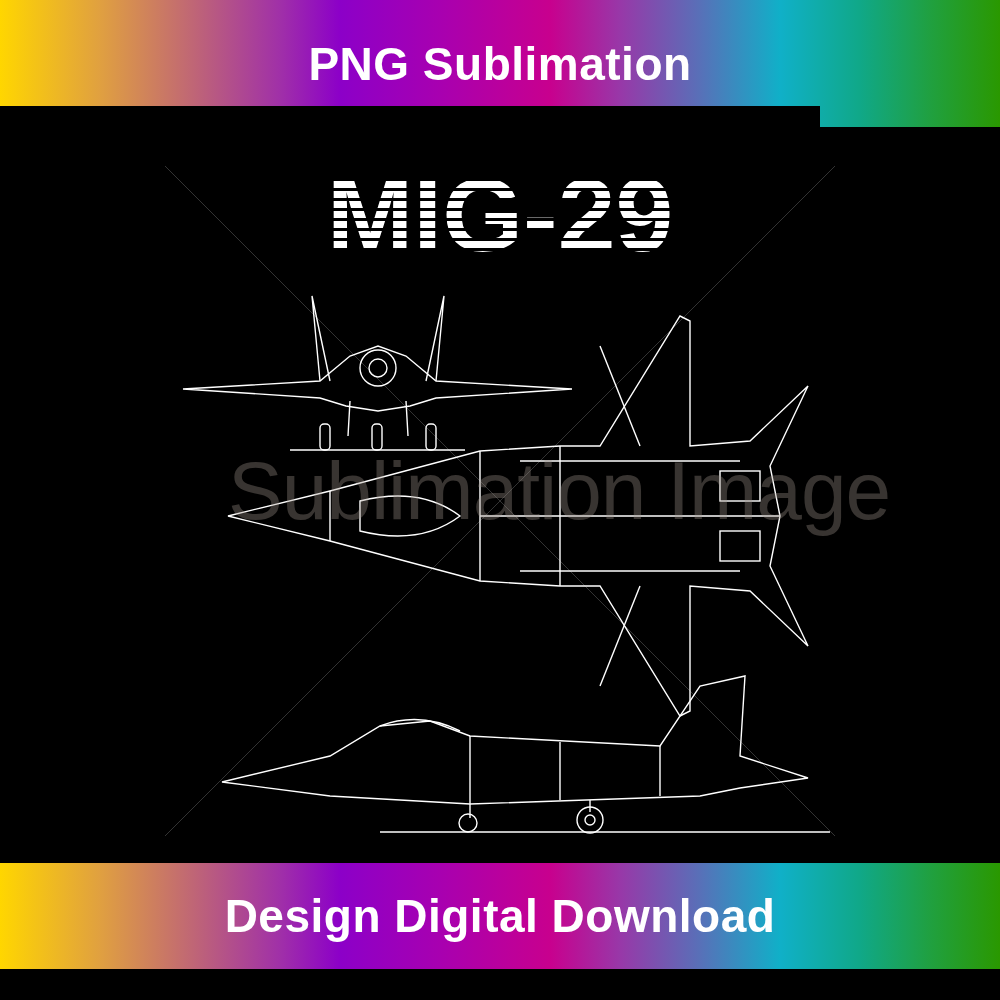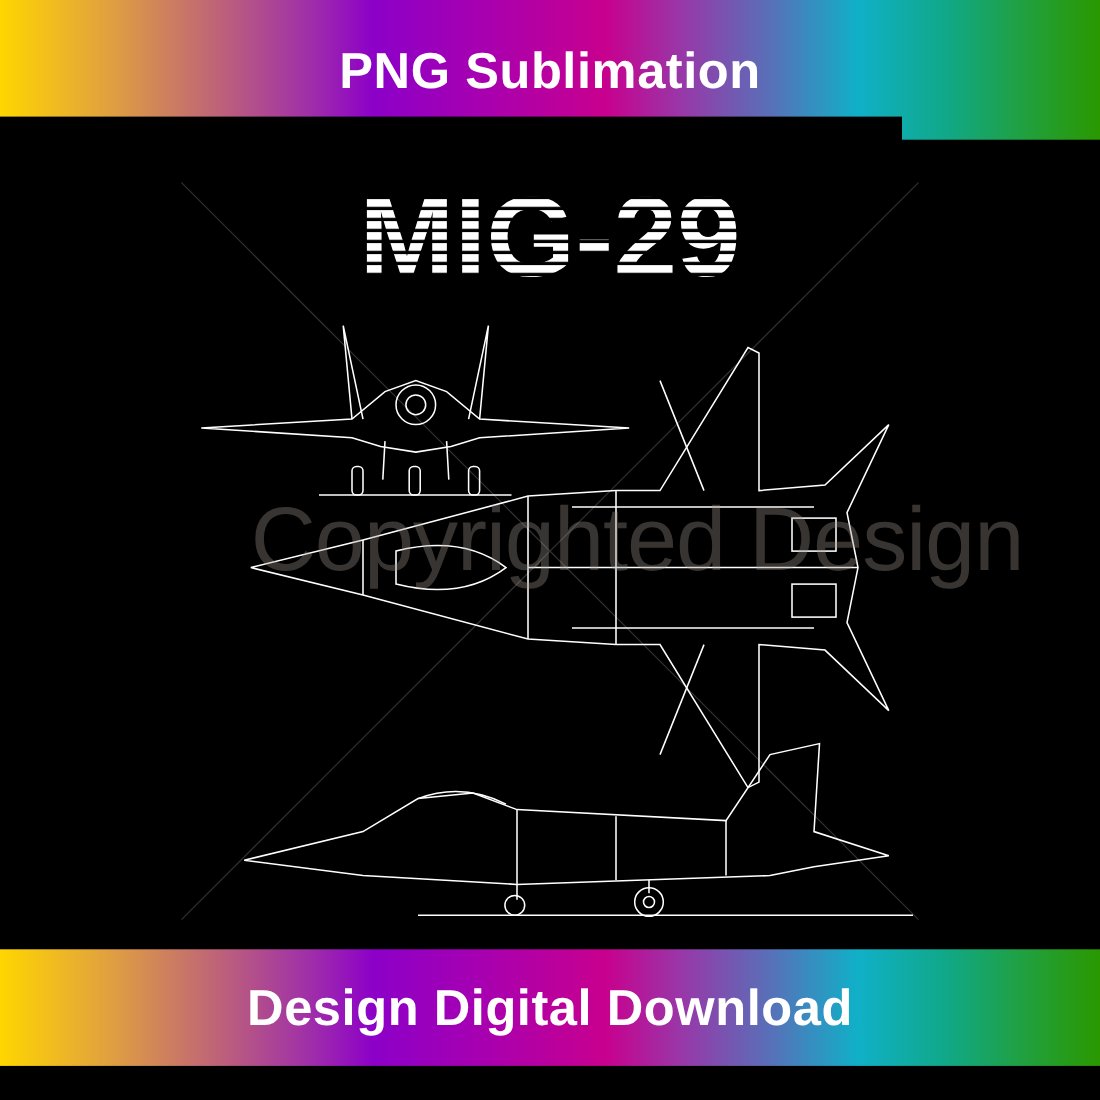--- a/index.html
+++ b/index.html
@@ -70,18 +70,18 @@
     <line x1="560" y1="636" x2="560" y2="694"></line>
     <line x1="660" y1="640" x2="660" y2="690"></line>
     <line x1="470" y1="698" x2="470" y2="712"></line>
     <circle cx="468" cy="717" r="9"></circle>
     <line x1="590" y1="694" x2="590" y2="706"></line>
     <circle cx="590" cy="714" r="13"></circle>
     <circle cx="590" cy="714" r="5"></circle>
     <line x1="380" y1="726" x2="830" y2="726"></line>
   </svg>
 
-  <div class="watermark">Copyrighted Design</div>
+  <div class="watermark">Sublimation Image</div>
 </div>
 
 <div class="banner bottom">
   <span>Design Digital Download</span>
 </div>
 
 </body></html>

